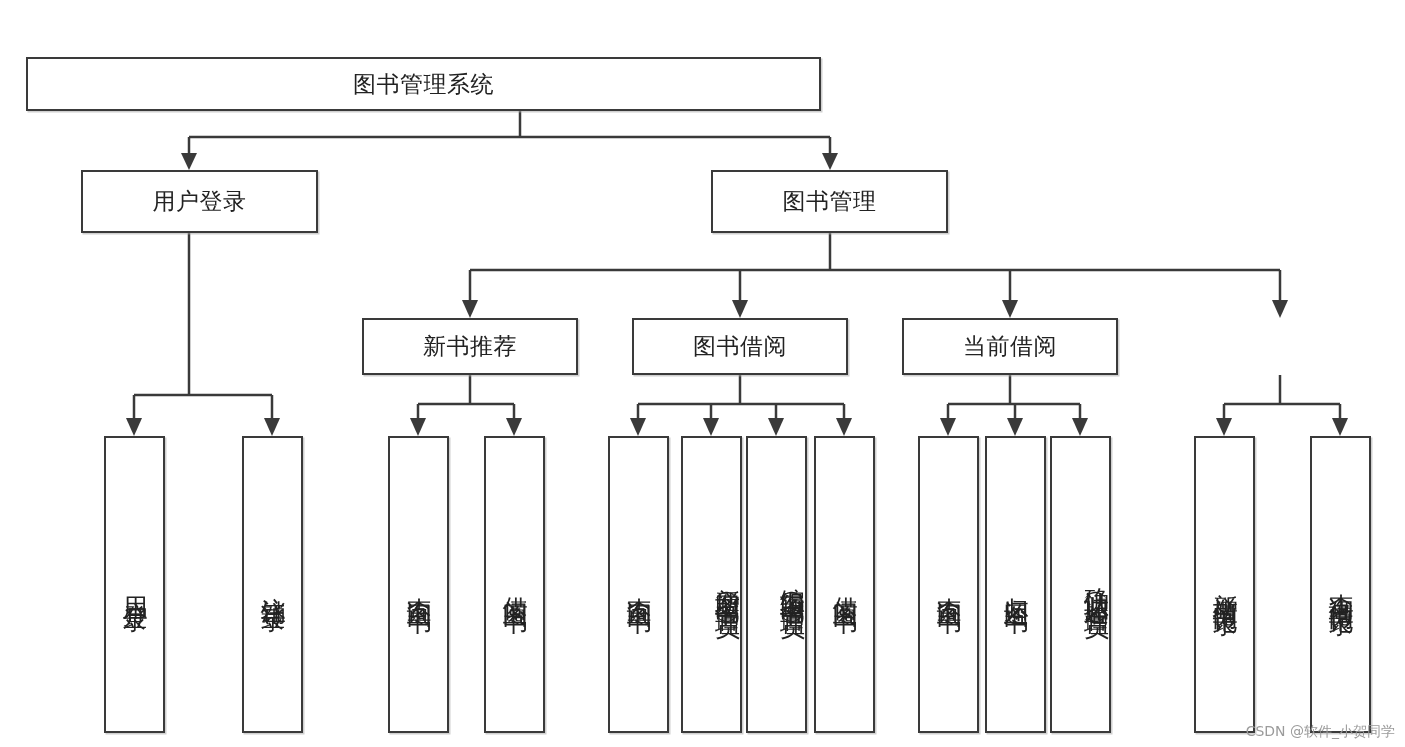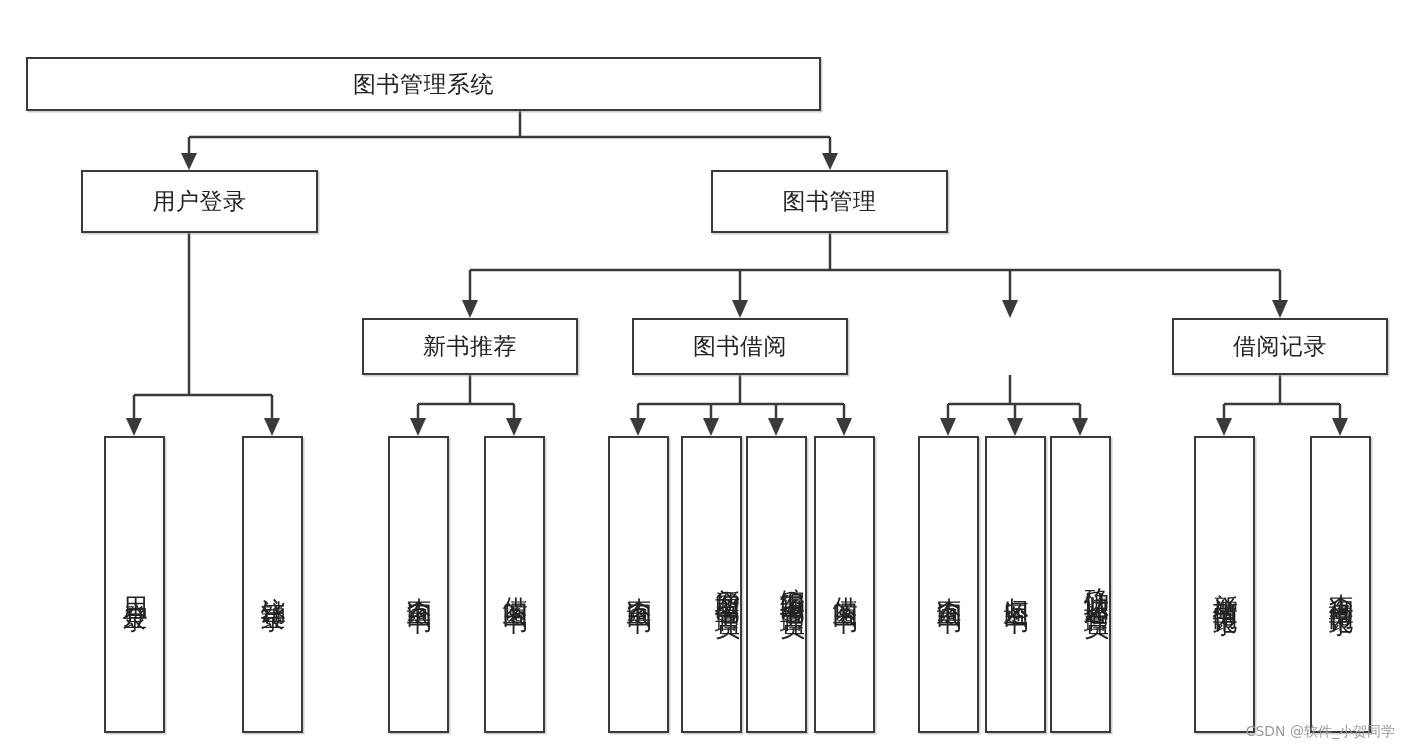--- a/index.html
+++ b/index.html
@@ -164,22 +164,22 @@
   <div class="node-box" style="left:711px; top:170px; width:237px; height:63px;font-family:Liberation Mono, monospace;">
     <span class="node-label-h">图书管理</span>
   </div>
 
   <div class="node-box" style="left:632px; top:318px; width:216px; height:57px;">
     <span class="node-label-h">图书借阅</span>
   </div>
   <div class="node-box" style="left:362px; top:318px; width:216px; height:57px;">
     <span class="node-label-h">新书推荐</span>
   </div>
-  <div class="node-box" style="left:1172px; top:318px; width:216px; height:57px;">
-    <span class="node-label-h">借阅记录</span>
+  <div class="node-box" style="left:902px; top:318px; width:216px; height:57px;">
+    <span class="node-label-h">当前借阅</span>
   </div>
 
   <div class="node-box" style="left:104px; top:436px; width:61px; height:297px;">
     <span class="node-label-v">用户登录</span>
   </div>
   <div class="node-box" style="left:242px; top:436px; width:61px; height:297px;">
     <span class="node-label-v">注销登录</span>
   </div>
 
   <div class="node-box" style="left:388px; top:436px; width:61px; height:297px;">

